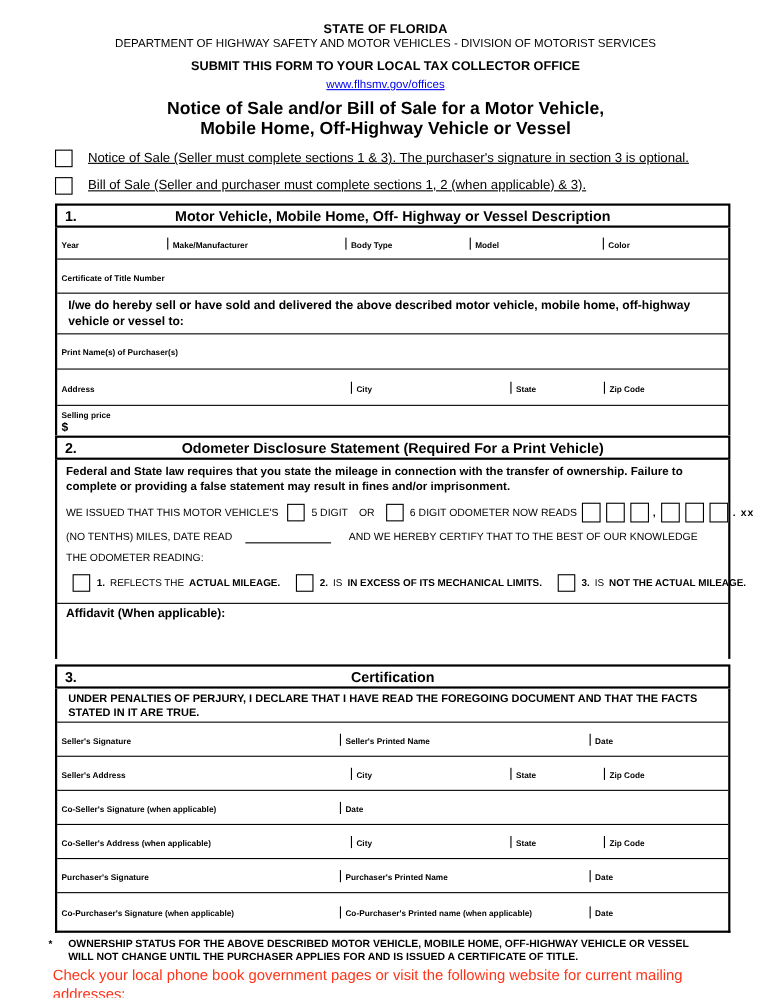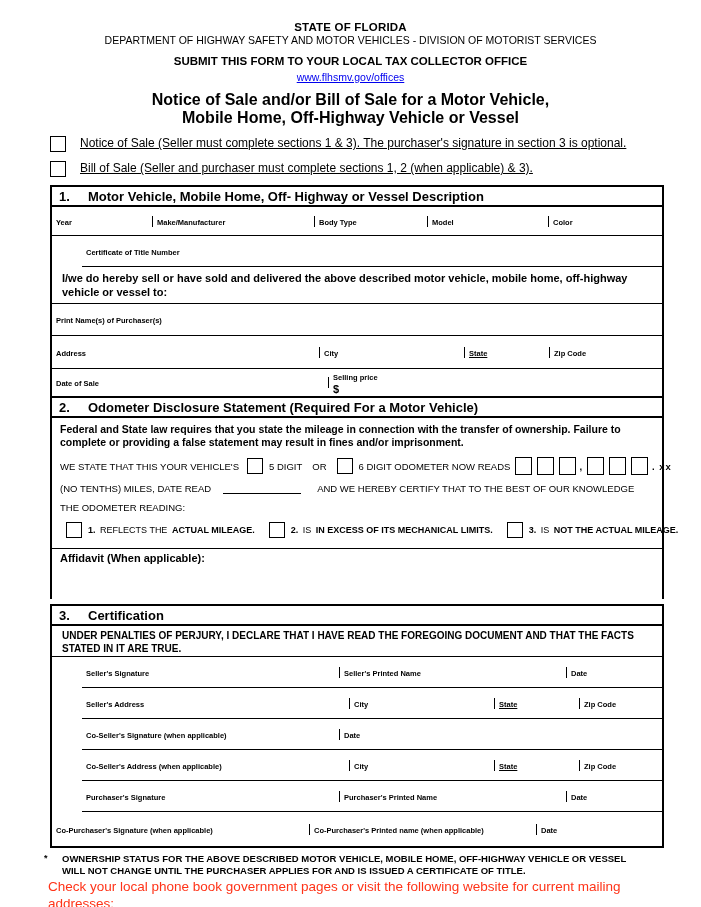--- a/index.html
+++ b/index.html
@@ -17,33 +17,33 @@
   .doc-title { margin-top:6px; font-size:16px; font-weight:bold; line-height:18px; }
 
   .optline { display:flex; align-items:flex-start; margin:8px 0 0 50px; }
   .optline:first-of-type { margin-top:9px; }
   .cb { width:16px; height:16px; border:1px solid #000; flex:0 0 auto; margin-top:1px; background:#fff; }
   .optlbl { font-size:12px; text-decoration:underline; margin-left:14px; line-height:16px; }
 
   .form { margin:8px 0 0 50px; width:614px; }
   .sechdr { position:relative; border:2px solid #000; height:22px; font-weight:bold; font-size:13px; background:#fff; }
   .sechdr .num { position:absolute; left:7px; top:2px; }
-  .sechdr .sectitle { display:block; text-align:left; padding-top:2px;margin-left:36px; }
+  .sechdr .sectitle { display:block; text-align:center; padding-top:2px; }
   .sbody { border-left:2px solid #000; border-right:2px solid #000; }
   .row { display:flex; border-bottom:1px solid #000;align-items:center; }
   .row:last-child { border-bottom:none; }
   .cell { border-right:1px solid #000; padding:2px 2px 0 4px; font-size:7.5px; font-weight:bold; overflow:hidden; }
   .cell:last-child { border-right:none; }
 
   
   .c-year{width:101px;} .c-make{width:162px;} .c-body{width:113px;} .c-model{width:121px;} .c-color{flex:1;}
   .c-titleno{width:176px;} .c-vin{flex:1;}
-  .c-addr{width:268px;} .c-city{width:145px;} .c-state{width:85px;text-decoration:underline;} .c-zip{flex:1;}
+  .c-addr{width:268px;} .c-city{width:145px;} .c-state{width:85px;} .c-zip{flex:1;}
   .c-dos{width:277px;} .c-price{flex:1;}
-  .h29{height:29px;} .h31{height:31px;margin-left:30px;} .h33{height:33px;} .h26{height:27px;} .h32{height:32px;}
+  .h29{height:29px;} .h31{height:31px;} .h33{height:33px;} .h26{height:27px;} .h32{height:32px;}
 
   .sellrow { padding:4px 10px 0 10px; font-size:11px; font-weight:bold; line-height:14px; height:37px; border-bottom:1px solid #000; }
   .dollar { font-size:11px; font-weight:bold; margin-top:1px; }
 
   
   .odo-pad { padding:5px 8px 0 8px; }
   .notice { font-size:10.5px; font-weight:bold; line-height:13px; width:580px; }
   .odoline { font-size:9.5px; margin-top:8px; display:flex; align-items:center; white-space:nowrap; }
   .ibox { display:inline-block; width:16px; height:16px; border:1px solid #000; vertical-align:middle; flex:0 0 auto; background:#fff; }
   .dbox { display:inline-block; width:17px; height:18px; border:1px solid #000; margin-left:5px; flex:0 0 auto; background:#fff; }
@@ -113,37 +113,36 @@
     <div class="row h32">
       <div class="cell" style="flex:1;">Print Name(s) of Purchaser(s)</div>
     </div>
     <div class="row h33">
       <div class="cell c-addr">Address</div>
       <div class="cell c-city">City</div>
       <div class="cell c-state">State</div>
       <div class="cell c-zip">Zip Code</div>
     </div>
     <div class="row h26">
-      <div class="cell c-dos">Date of Sale</div>
       <div class="cell c-price">
         <div>Selling price</div>
         <div class="dollar">$</div>
       </div>
     </div>
   </div>
 
   <div class="sechdr">
     <span class="num">2.</span>
-    <span class="sectitle">Odometer Disclosure Statement (Required For a Motor Vehicle)</span>
+    <span class="sectitle">Odometer Disclosure Statement (Required For a Print Vehicle)</span>
   </div>
   <div class="sbody">
     <div class="odo-pad">
       <div class="notice">Federal and State law requires that you state the mileage in connection with the transfer of ownership.   Failure to complete or providing a false statement may result in fines and/or imprisonment.</div>
       <div class="odoline">
-        <span>WE STATE THAT THIS YOUR VEHICLE'S</span>
+        <span>WE ISSUED THAT THIS MOTOR VEHICLE'S</span>
         <span class="ibox" style="margin-left:8px;"></span>
         <span style="margin-left:6px;">5 DIGIT</span>
         <span style="margin-left:10px;">OR</span>
         <span class="ibox" style="margin-left:10px;"></span>
         <span style="margin-left:6px;">6 DIGIT ODOMETER NOW READS</span>
         <span class="dbox"></span>
         <span class="dbox"></span>
         <span class="dbox"></span>
         <span class="comma">,</span>
         <span class="dbox"></span>

